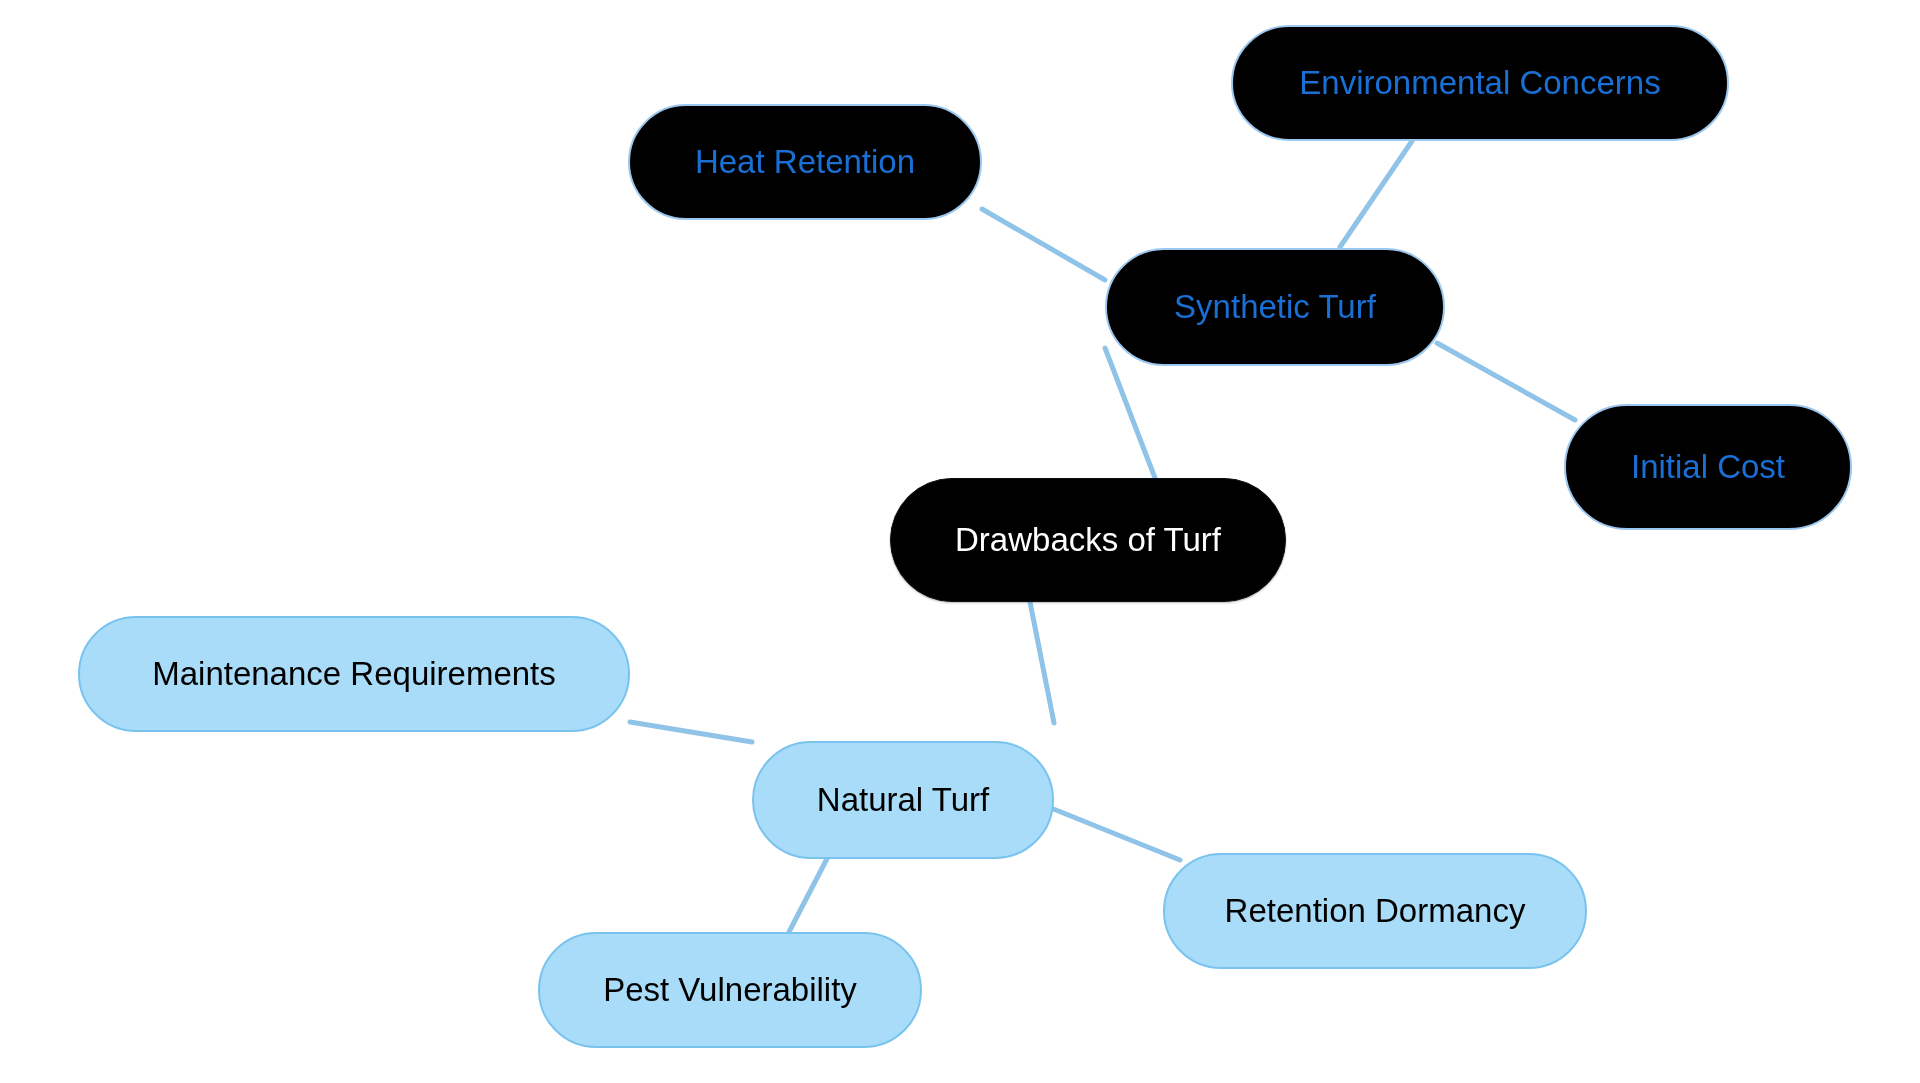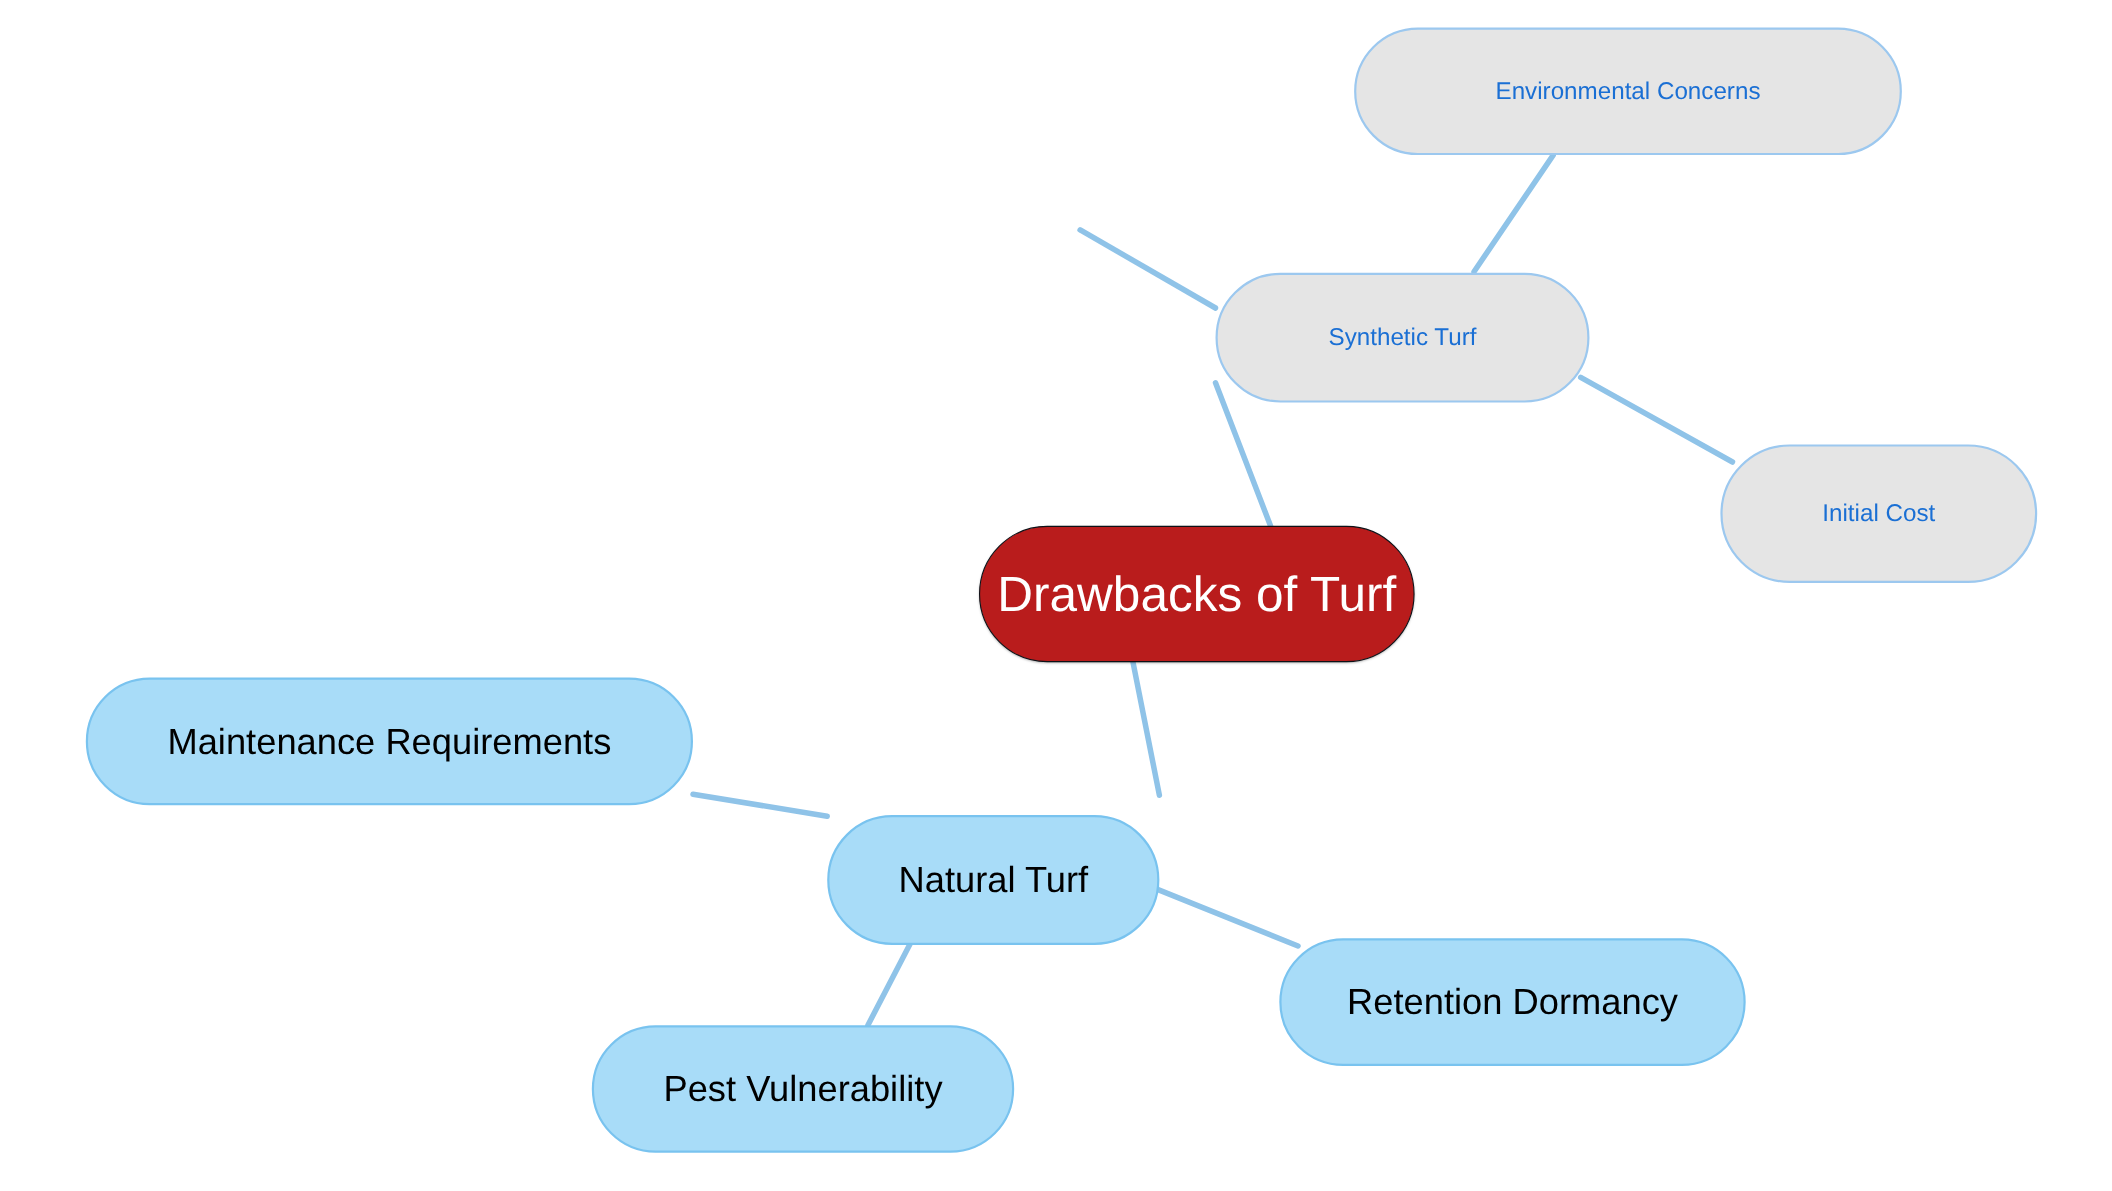--- a/index.html
+++ b/index.html
@@ -36,33 +36,33 @@
     white-space: nowrap;
     border-radius: 999px;
   }
   .node-label {
     display: block;
     line-height: 1.1;
   }
 
   
   .node.root {
-    background: #b91c1c;
+    background: #000000;
     border: 1px solid #0d1117;
     color: #ffffff;
-    font-size: 45px;
+    font-size: 33px;
     box-shadow: 0 1px 2px rgba(0,0,0,0.28);
   }
 
   
   .node.pale {
-    background: #e5e5e5;
+    background: #000000;
     border: 2px solid #9cc8ef;
     color: #1a6fd4;
-    font-size: 22px;
+    font-size: 33px;
   }
 
   
   .node.vivid {
     background: #a8dcf8;
     border: 2px solid #79c3ef;
     color: #000000;
     font-size: 33px;
   }
 </style>
@@ -83,20 +83,23 @@
     </svg>
 
   <div class="node root" style="left: 890px; top: 478px; width: 396px; height: 124px;">
     <span class="node-label">Drawbacks of Turf</span>
   </div>
 
   <div class="node pale" style="left: 1105px; top: 248px; width: 340px; height: 118px;">
     <span class="node-label">Synthetic Turf</span>
   </div>
 
+  <div class="node pale" style="left: 628px; top: 104px; width: 354px; height: 116px;">
+    <span class="node-label">Heat Retention</span>
+  </div>
 
   <div class="node pale" style="left: 1231px; top: 25px; width: 498px; height: 116px;">
     <span class="node-label">Environmental Concerns</span>
   </div>
 
   <div class="node pale" style="left: 1564px; top: 404px; width: 288px; height: 126px;">
     <span class="node-label">Initial Cost</span>
   </div>
 
   <div class="node vivid" style="left: 752px; top: 708px; width: 302px; height: 118px; margin-top: 33px;">

